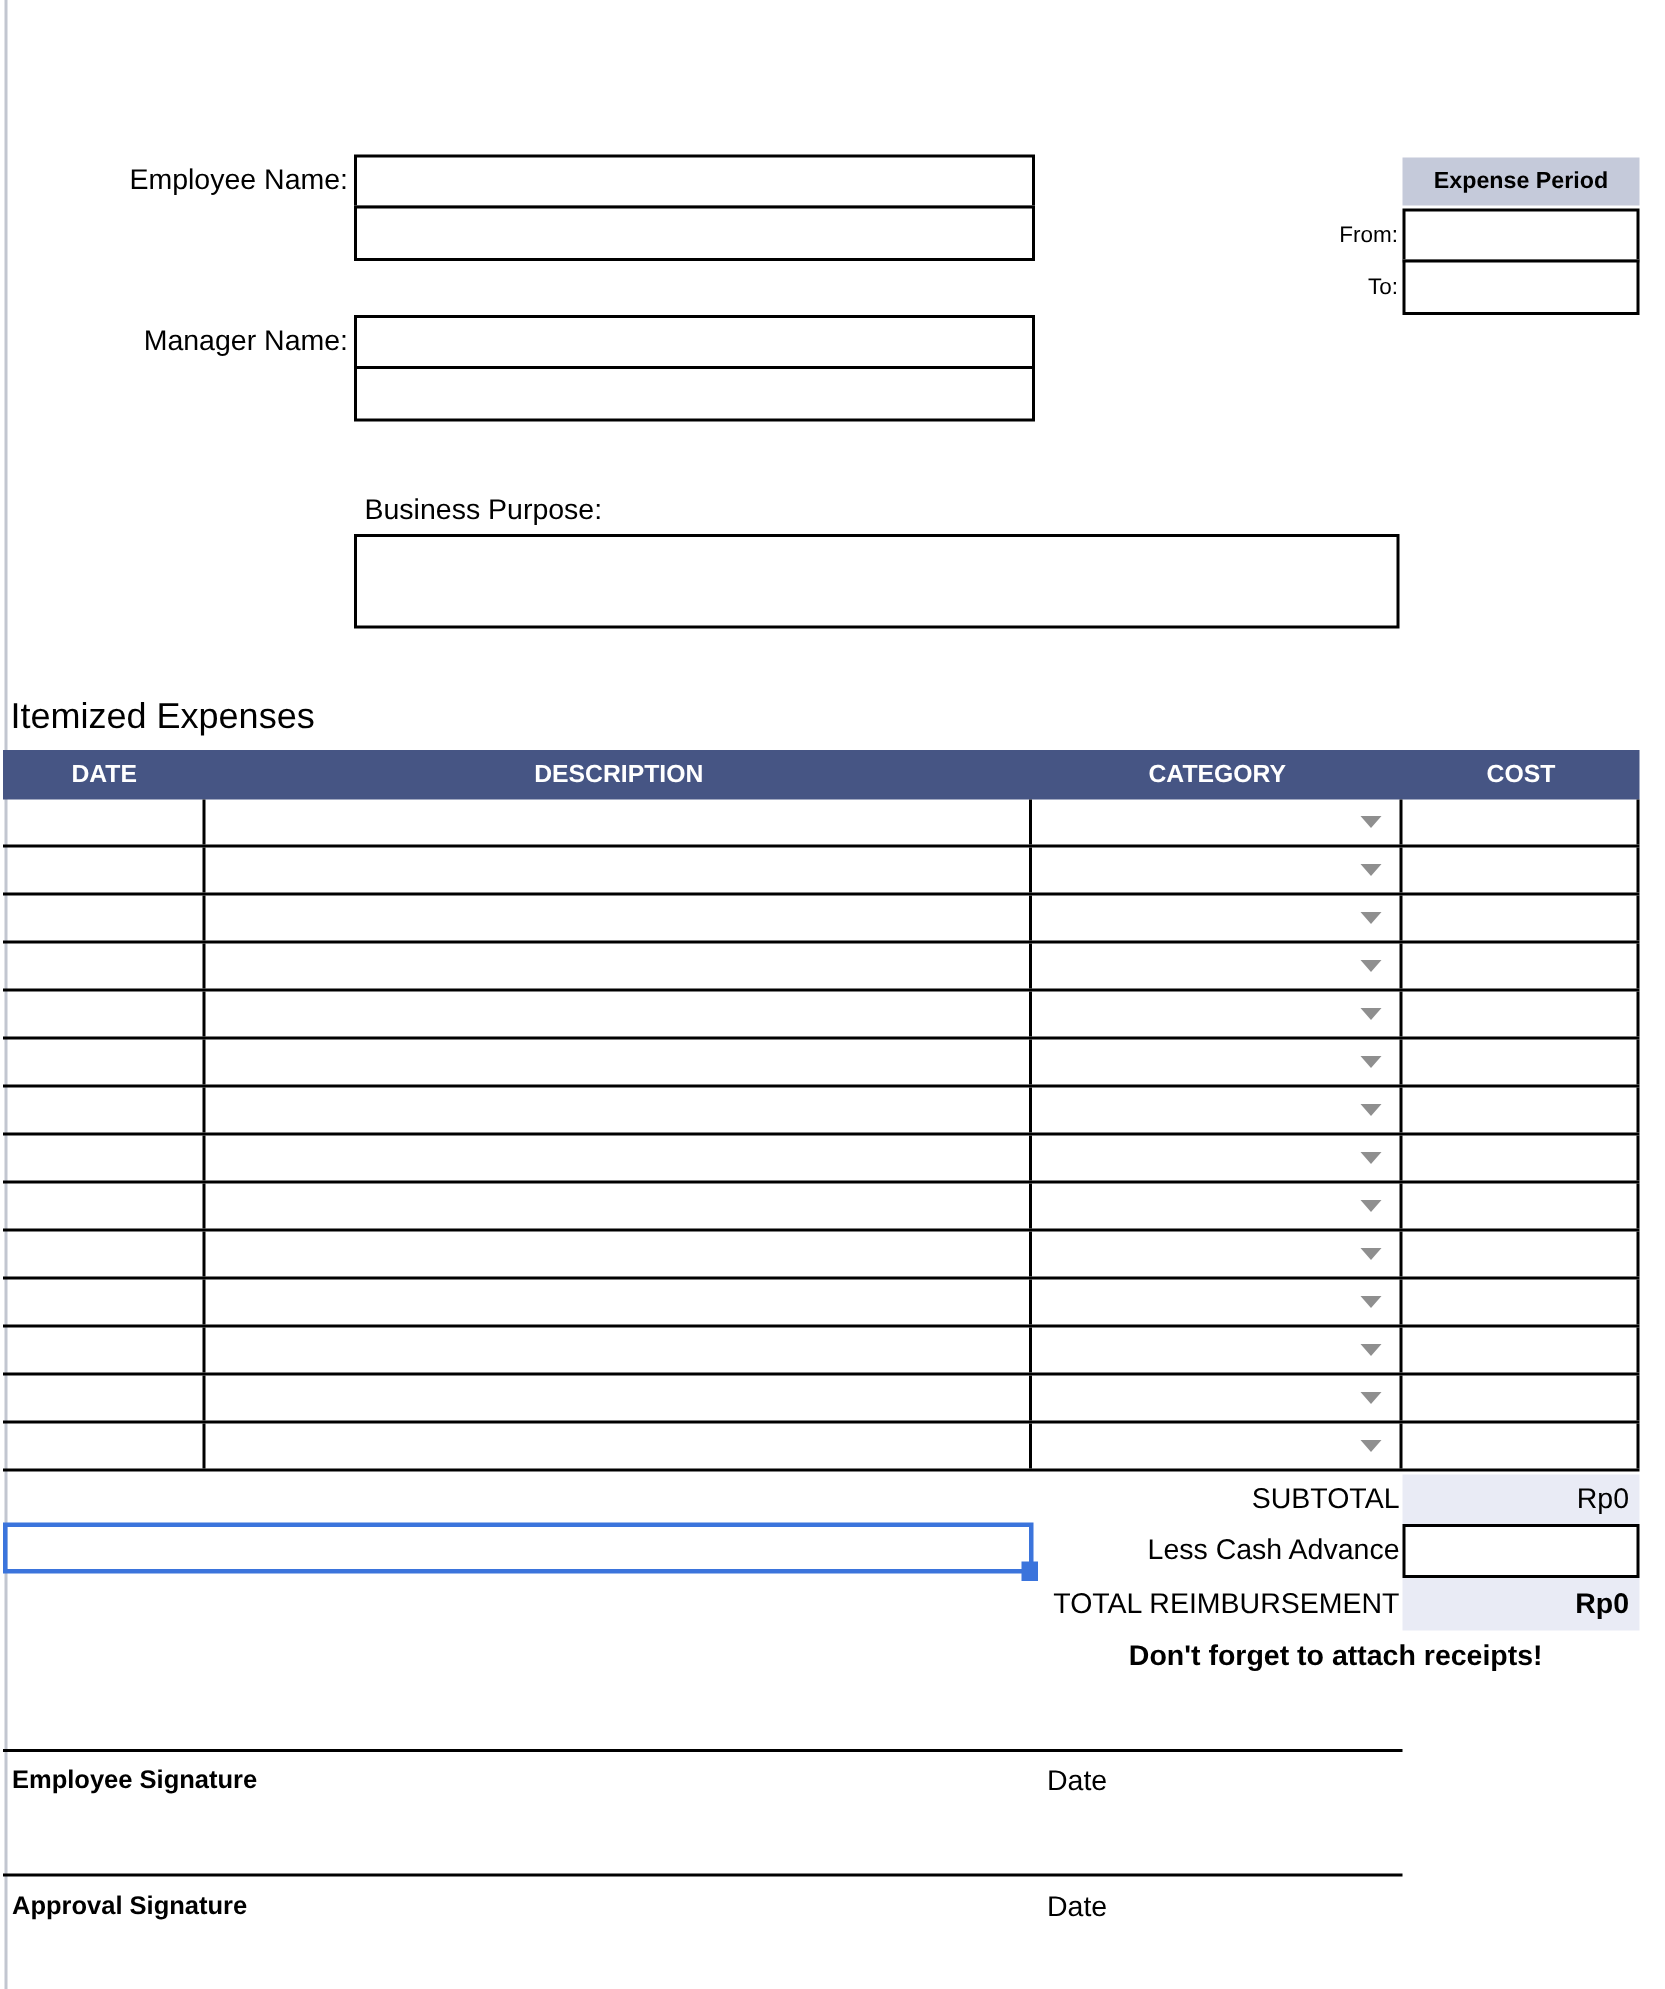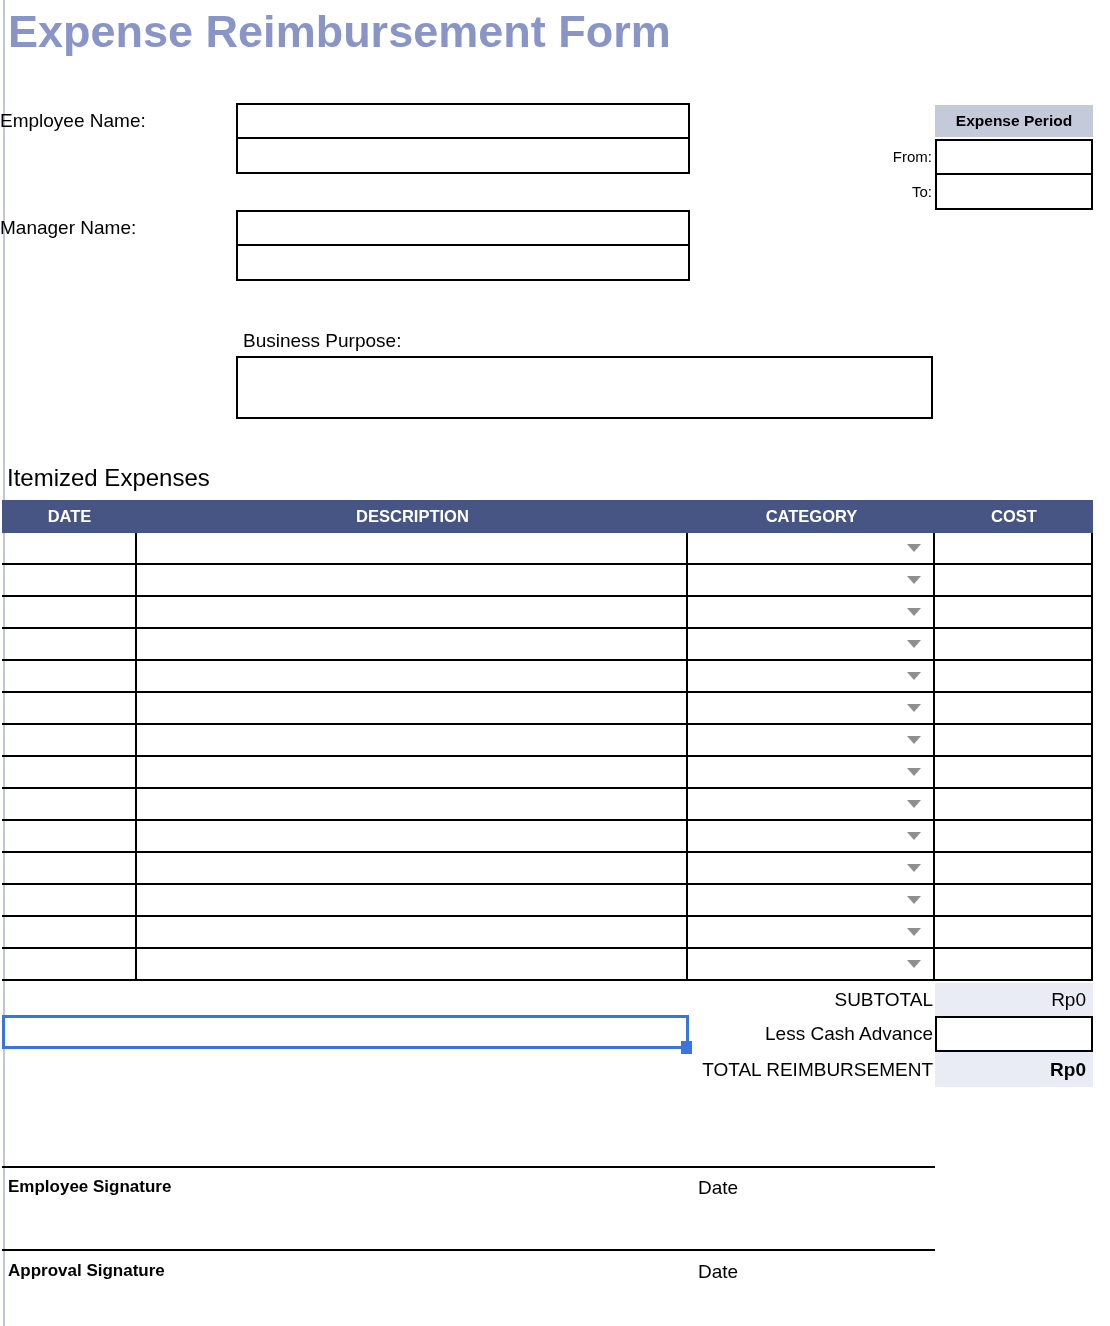--- a/index.html
+++ b/index.html
@@ -14,21 +14,21 @@
   .left-edge-line{
     position:absolute;left:3px;top:0;width:2px;height:100%;
     background:#c2c6d0;
   }
   .form-title{
     position:absolute;left:8px;top:6px;
     font-size:45px;font-weight:bold;letter-spacing:0px;
     white-space:nowrap;
   }
   .field-label{
-    position:absolute;left:0;width:232px;
+    position:absolute;left:0;width:232px;text-align:right;
     font-size:19px;
   }
   .input-box{
     position:absolute;left:236px;width:454px;
     background:#fff;border:2px solid #000;box-sizing:border-box;
   }
   .ep-header{
     position:absolute;left:935px;top:105px;width:158px;height:32px;
     line-height:32px;text-align:center;
     font-size:15.5px;font-weight:bold;
@@ -113,21 +113,20 @@
     position:absolute;left:698px;font-size:19px;
   }
 </style>
 </head>
 <body>
 
 <div class="page">
 
   <div class="left-edge-line" style="background: rgb(194, 198, 208);"></div>
 
-  <div class="form-title" style="color: rgb(137, 149, 199);">Expense Reimbursement Form</div>
 
   <div class="field-label" style="top:103px;height:36px;line-height:36px;">Employee Name:</div>
   <div class="field-label" style="top:210px;height:36px;line-height:36px;">Manager Name:</div>
 
   <div class="input-box" style="top:103px;height:36px;"></div>
   <div class="input-box" style="top:137px;height:37px;"></div>
   <div class="input-box" style="top:210px;height:36px;"></div>
   <div class="input-box" style="top:244px;height:37px;"></div>
 
   <div class="ep-header" style="background: rgb(197, 202, 218);">Expense Period</div>
@@ -269,20 +268,21 @@
   <div class="selection-rect" style="border: 3px solid rgb(59, 116, 220);">
     <div class="selection-handle" style="background: rgb(59, 116, 220);"></div>
   </div>
 
   <div class="sum-label" style="top:1017px;height:34px;line-height:34px;">Less Cash Advance</div>
   <div class="cash-box"></div>
 
   <div class="sum-label" style="top:1052px;height:35px;line-height:35px;">TOTAL REIMBURSEMENT</div>
   <div class="sum-cell" style="top: 1052px; height: 35px; line-height: 35px; font-weight: bold; background: rgb(233, 235, 245);">Rp0</div>
 
+  <div class="receipts-note">Don't forget to attach receipts!</div>
 
   <div class="sig-line" style="top:1166px;"></div>
   <div class="sig-label" style="top:1177px;">Employee Signature</div>
   <div class="date-label" style="top:1177px;">Date</div>
 
   <div class="sig-line" style="top:1249px;"></div>
   <div class="sig-label" style="top:1261px;">Approval Signature</div>
   <div class="date-label" style="top:1261px;">Date</div>
 
 </div>

